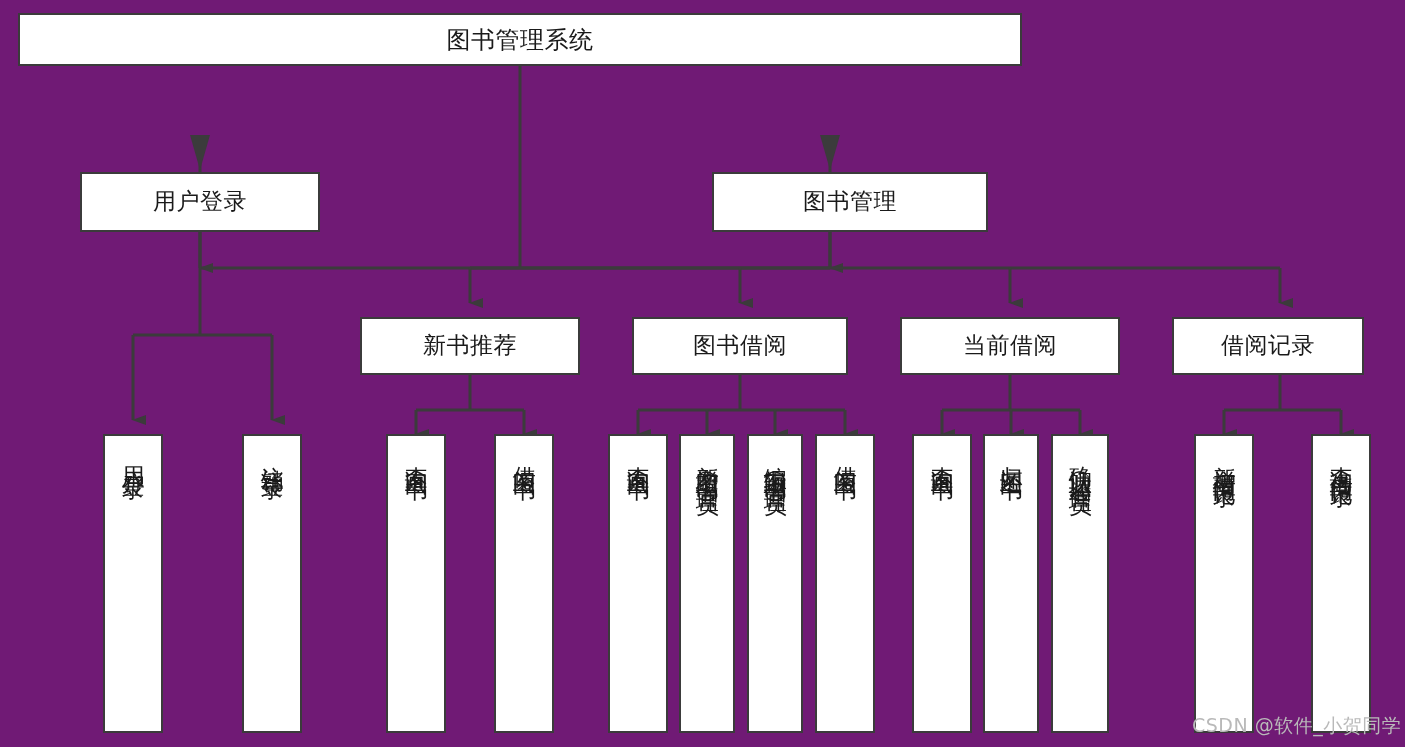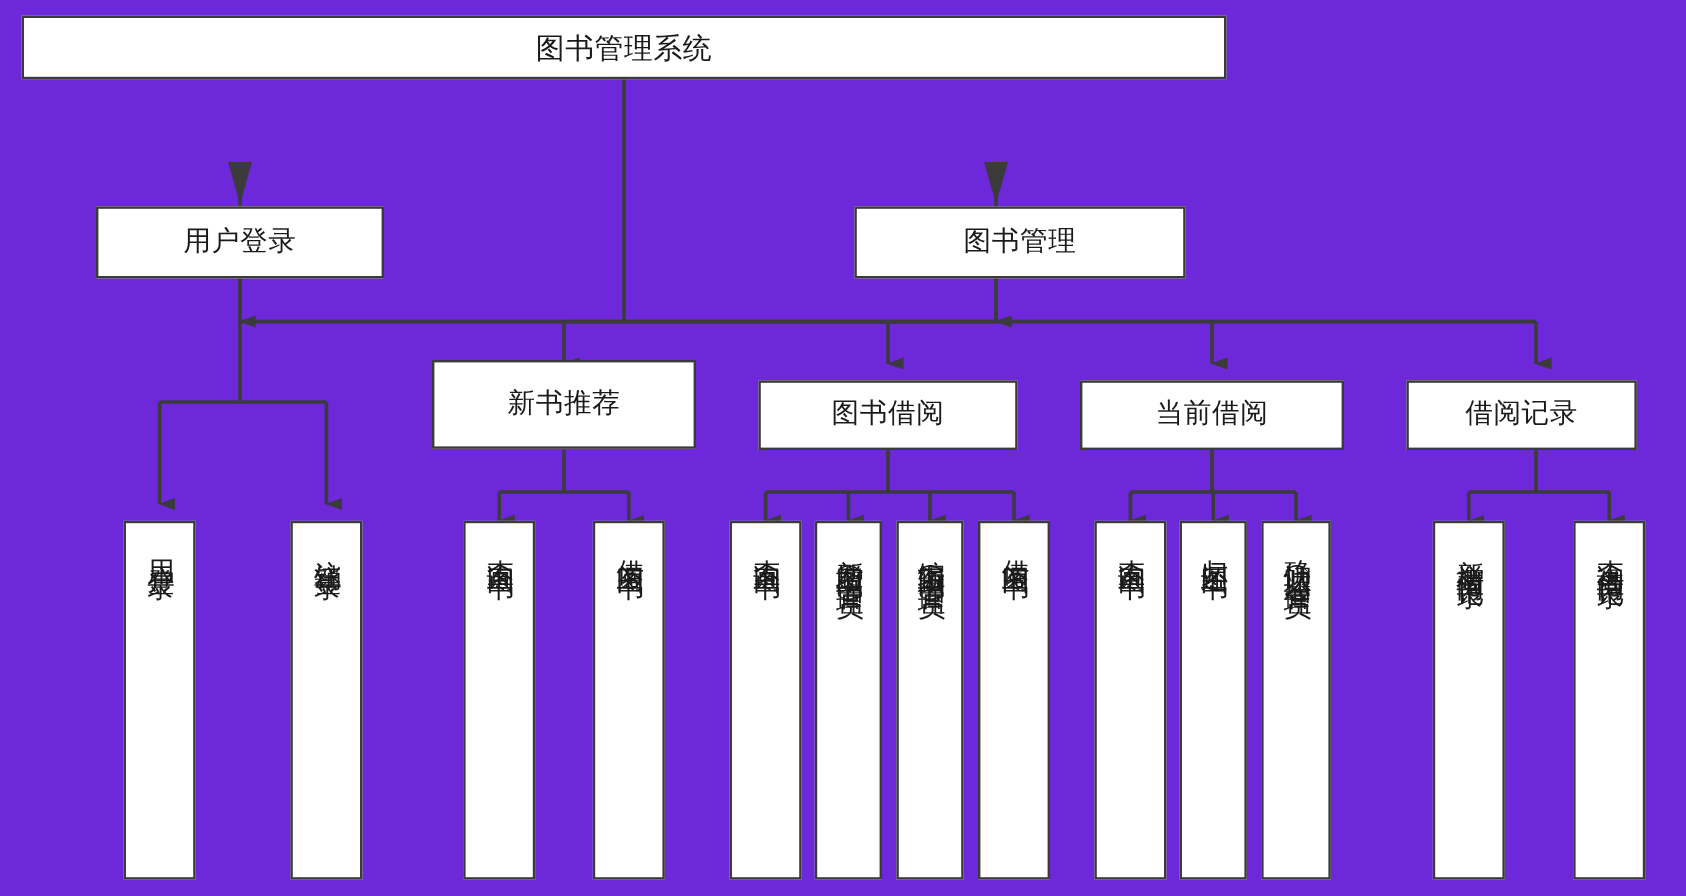--- a/index.html
+++ b/index.html
@@ -8,21 +8,21 @@
     padding: 0;
     background: #ffffff;
   }
   body {
     font-family: "DejaVu Sans", "Liberation Sans", sans-serif;
   }
   #canvas {
     position: relative;
     width: 1405px;
     height: 747px;
-    background: #6d28d9;
+    background: #701a75;
     overflow: hidden;
   }
   #wires {
     position: absolute;
     left: 0;
     top: 0;
     width: 1405px;
     height: 747px;
     pointer-events: none;
   }
@@ -132,21 +132,21 @@
   </div>
 
   <div class="node horiz" style="left:80px; top:172px; width:240px; height:60px;">
     <span>用户登录</span>
   </div>
 
   <div class="node horiz" style="left:712px; top:172px; width:276px; height:60px;">
     <span>图书管理</span>
   </div>
 
-  <div class="node horiz" style="left:360px; top:300px; width:220px; height:74px;">
+  <div class="node horiz" style="left:360px; top:317px; width:220px; height:58px;">
     <span>新书推荐</span>
   </div>
 
   <div class="node horiz" style="left:632px; top:317px; width:216px; height:58px;">
     <span>图书借阅</span>
   </div>
 
   <div class="node horiz" style="left:900px; top:317px; width:220px; height:58px;">
     <span>当前借阅</span>
   </div>
@@ -200,14 +200,15 @@
   </div>
 
   <div class="node vert" style="left:1194px; top:434px; width:60px; height:299px;">
     <span class="vlabel">新增借阅记录</span>
   </div>
 
   <div class="node vert" style="left:1311px; top:434px; width:60px; height:299px;">
     <span class="vlabel">查询借阅记录</span>
   </div>
 
+  <div class="watermark" style="left:1192px; top:713px;">CSDN @软件_小贺同学</div>
 
 </div>
 
 </body></html>

